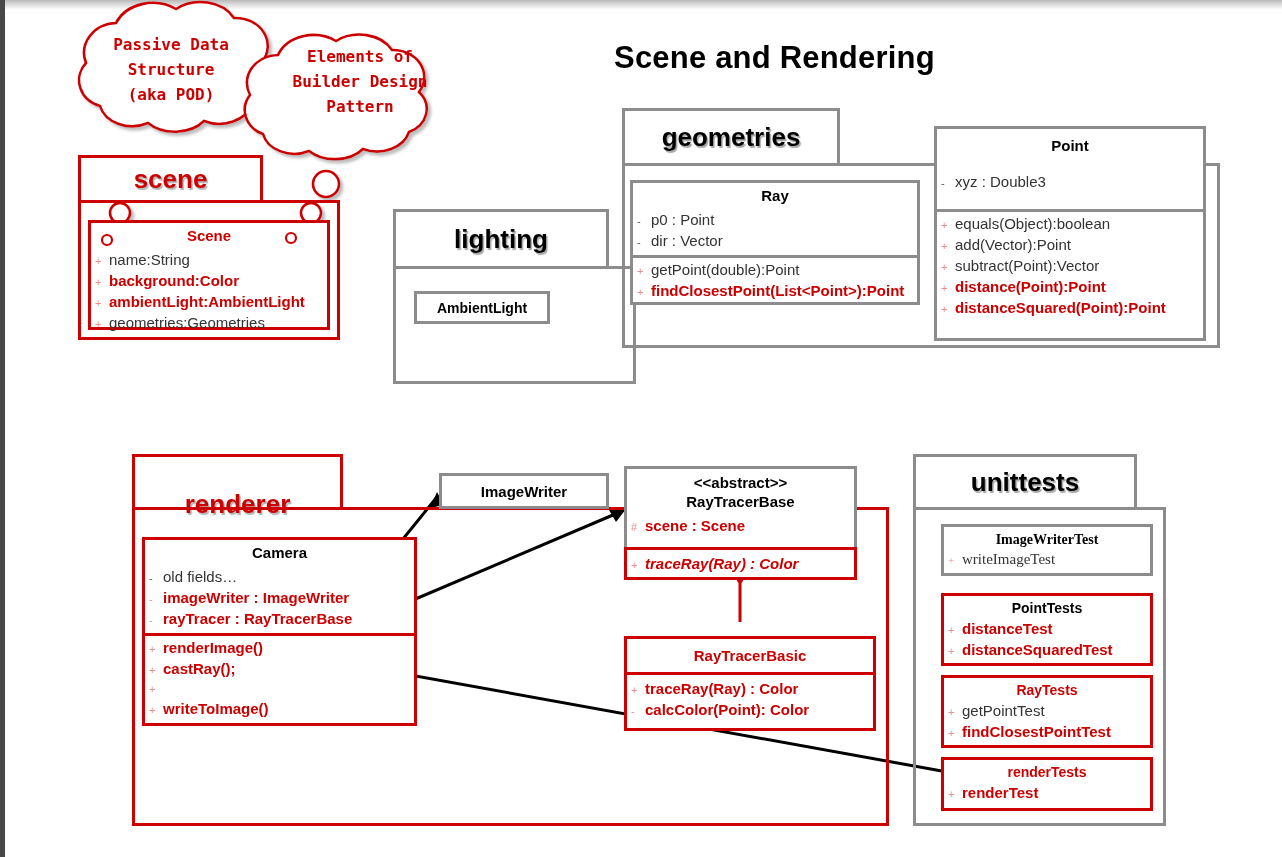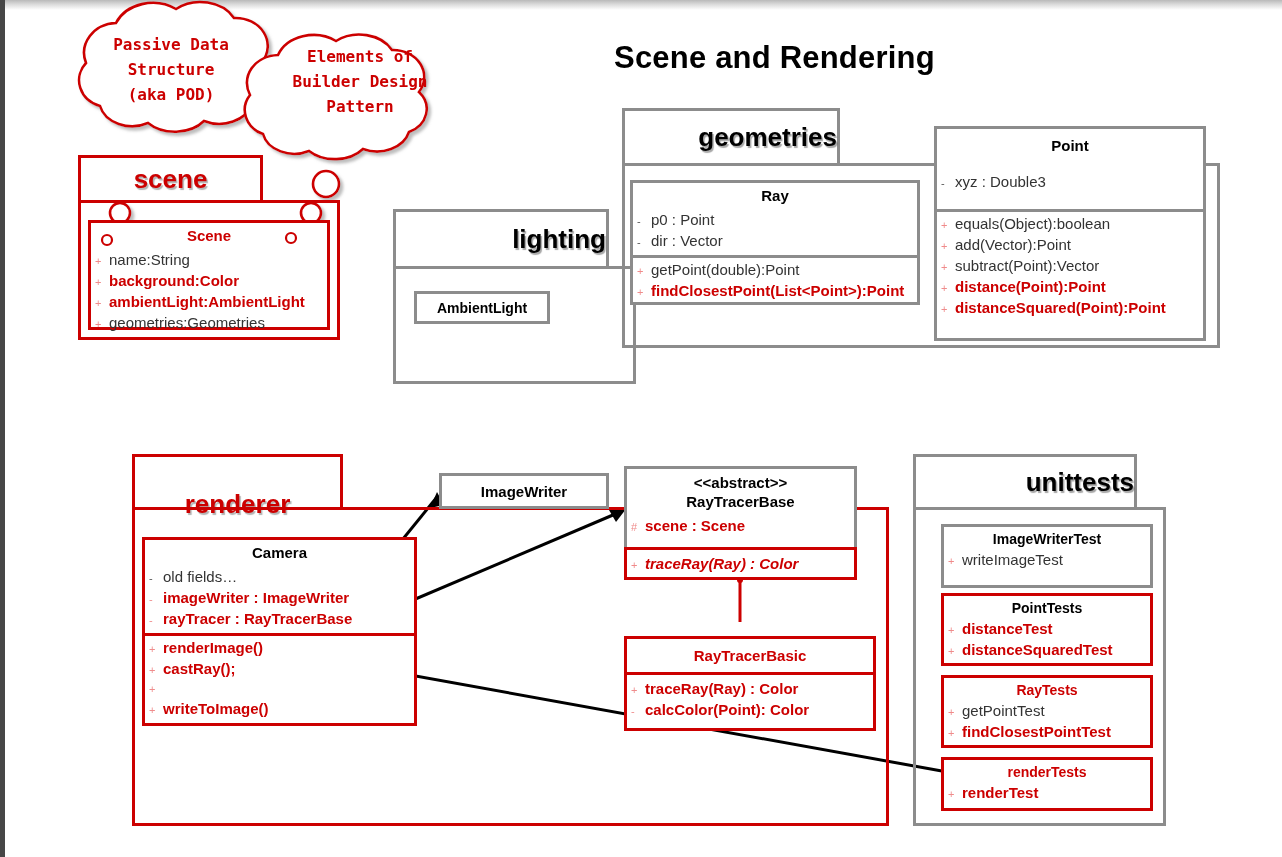--- a/index.html
+++ b/index.html
@@ -13,21 +13,21 @@
     background:linear-gradient(to bottom,#b9b9b9 0%,#d8d8d8 40%,#ffffff 100%);}
   #left-strip{position:absolute;left:0;top:0;width:5px;height:857px;background:#474747;}
 
   
   .pkg{position:absolute;box-sizing:border-box;background:transparent;}
   .pkg-body{position:absolute;box-sizing:border-box;}
   .pkg-tab{position:absolute;box-sizing:border-box;background:#fff;
     display:flex;align-items:center;justify-content:center;}
   .pkg-tab span{font-weight:bold;}
 
-  .gray{border:3px solid #8c8c8c;justify-content:flex-end;}
+  .gray{border:3px solid #8c8c8c;}
   .red{border:3px solid #cc0000;}
   .pkg-title-black{color:#000;text-shadow:1.5px 1.5px 1px rgba(0,0,0,.35);}
   .pkg-title-red{color:#cc0000;text-shadow:1.5px 1.5px 1px rgba(0,0,0,.30);}
 
   
   .cls{position:absolute;box-sizing:border-box;background:#fff;}
   .cls .compart{box-sizing:border-box;padding:2px 4px 3px 4px;}
   .cls .compart.sep-gray{border-top:3px solid #8c8c8c;}
   .cls .compart.sep-red{border-top:3px solid #cc0000;}
   .cls-name{text-align:center;font-weight:bold;font-size:15px;line-height:19px;
@@ -308,21 +308,21 @@
     </div>
   </div>
 </div>
 
 <div class="pkg" style="left:913px;top:454px;width:253px;height:372px;">
   <div class="pkg-tab gray" style="left:0;top:0;width:224px;height:56px;">
     <span class="pkg-title-black" style="font-size:26px;">unittests</span>
   </div>
   <div class="pkg-body gray" style="left:0;top:53px;width:253px;height:319px;"></div>
 
-  <div class="cls gray" style="left:28px;top:70px;width:212px;height:64px;">
+  <div class="cls gray" style="left:28px;top:70px;width:212px;height:52px;font-family:Liberation Serif, serif;">
     <div class="cls-name black" style="font-size:14px;padding:3px 4px 1px 4px;">ImageWriterTest</div>
     <div class="compart" style="padding-top:0;">
       <div class="member">
         <span class="vis plus">+</span>
         <span class="mtext">writeImageTest</span>
       </div>
     </div>
   </div>
 
   <div class="cls red" style="left:28px;top:139px;width:212px;height:73px;">

